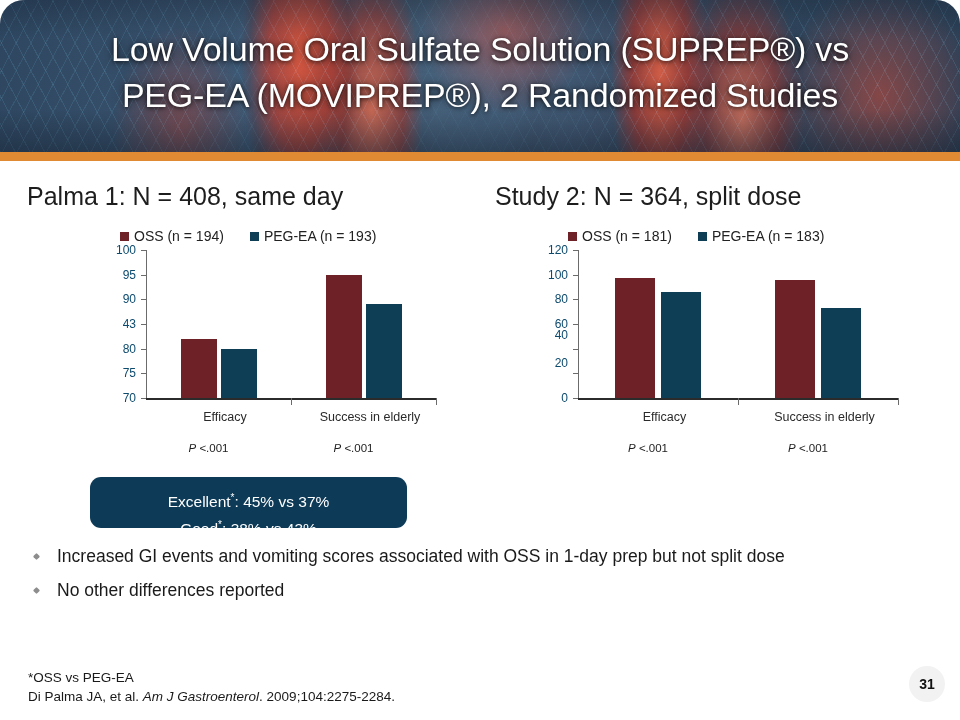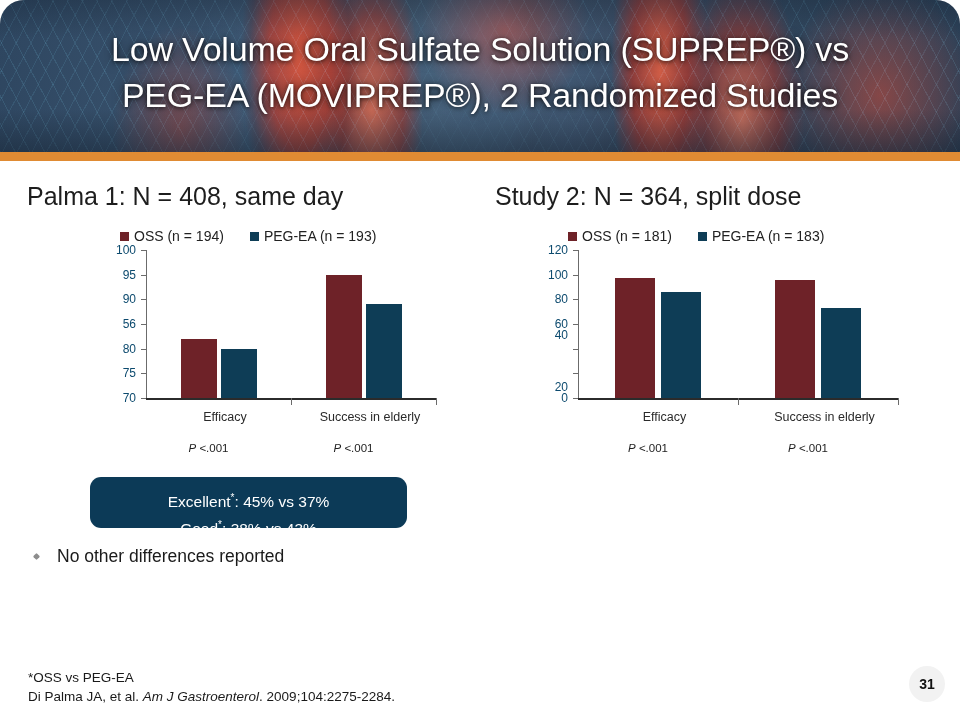--- a/index.html
+++ b/index.html
@@ -179,21 +179,21 @@
     </div>
     <div class="plot" style="left: 48px; width: 290px; height: 148px;">
         <div class="axis-v" style="left: 0px; top: 0px; height: 148px;"></div>
         <div class="axis-h" style="left: 0px; top: 148px; width: 290px;"></div>
         <div class="ytick" style="top: 148px; right: 300px;">70</div>
         <div class="ytickmark" style="left: -5px; top: 148px;"></div>
         <div class="ytick" style="top: 123.333px; right: 300px;">75</div>
         <div class="ytickmark" style="left: -5px; top: 123.333px;"></div>
         <div class="ytick" style="top: 98.6667px; right: 300px;">80</div>
         <div class="ytickmark" style="left: -5px; top: 98.6667px;"></div>
-        <div class="ytick" style="top: 74px; right: 300px;">56</div>
+        <div class="ytick" style="top: 74px; right: 300px;">43</div>
         <div class="ytickmark" style="left: -5px; top: 74px;"></div>
         <div class="ytick" style="top: 49.3333px; right: 300px;">90</div>
         <div class="ytickmark" style="left: -5px; top: 49.3333px;"></div>
         <div class="ytick" style="top: 24.6667px; right: 300px;">95</div>
         <div class="ytickmark" style="left: -5px; top: 24.6667px;"></div>
         <div class="ytick" style="top: 0px; right: 300px;">100</div>
         <div class="ytickmark" style="left: -5px; top: 0px;"></div>
         <div class="bar oss" style="width: 36px; height: 59.2px; left: 34.5px;"></div>
         <div class="bar peg" style="width: 36px; height: 49.3333px; left: 74.5px;"></div>
         <div class="catlabel" style="left: 72.5px; top: 160px;">Efficacy</div>
@@ -216,21 +216,21 @@
       <span class="item">
         <span class="sw peg"></span>
         <span>PEG-EA (n = 183)</span>
       </span>
     </div>
     <div class="plot" style="left: 58px; width: 320px; height: 148px;">
         <div class="axis-v" style="left: 0px; top: 0px; height: 148px;"></div>
         <div class="axis-h" style="left: 0px; top: 148px; width: 320px;"></div>
         <div class="ytick" style="top: 148px; right: 330px;">0</div>
         <div class="ytickmark" style="left: -5px; top: 148px;"></div>
-        <div class="ytick" style="top: 137px; right: 330px; text-align: center;">20</div>
+        <div class="ytick" style="top: 113px; right: 330px; text-align: center;">20</div>
         <div class="ytickmark" style="left: -5px; top: 123.333px;"></div>
         <div class="ytick" style="top: 85px; right: 330px;">40</div>
         <div class="ytickmark" style="left: -5px; top: 98.6667px;"></div>
         <div class="ytick" style="top: 74px; right: 330px;">60</div>
         <div class="ytickmark" style="left: -5px; top: 74px;"></div>
         <div class="ytick" style="top: 49.3333px; right: 330px;">80</div>
         <div class="ytickmark" style="left: -5px; top: 49.3333px;"></div>
         <div class="ytick" style="top: 24.6667px; right: 330px;">100</div>
         <div class="ytickmark" style="left: -5px; top: 24.6667px;"></div>
         <div class="ytick" style="top: 0px; right: 330px;">120</div>
@@ -244,20 +244,21 @@
         <div class="catlabel" style="left: 240px; top: 160px;">Success in elderly</div>
         <div class="pval" style="left: 230px; top: 192px;"><i>P</i> &lt;.001</div>
         <div class="catsep" style="left: 160px; top: 148px;"></div>
         <div class="catsep" style="left: 320px; top: 148px;"></div>
       </div>
   </div>
 
   <div class="callout" id="callout1"><span>Excellent<sup>*</sup>: 45% vs 37%</span><br><span>Good<sup>*</sup>: 38% vs 43%</span></div>
 
   <div class="bullets">
+      <div class="bullet"><span class="dot"></span><span>Increased GI events and vomiting scores associated with OSS in 1-day prep but not split dose</span></div>
       <div class="bullet"><span class="dot"></span><span>No other differences reported</span></div>
     </div>
 
   <div class="footer">
     <div>*OSS vs PEG-EA</div>
     <div><span>Di Palma JA, et al. </span><i>Am J Gastroenterol</i><span>. 2009;104:2275-2284.</span></div>
   </div>
 
   <div class="pagebadge">31</div>
 </div>

